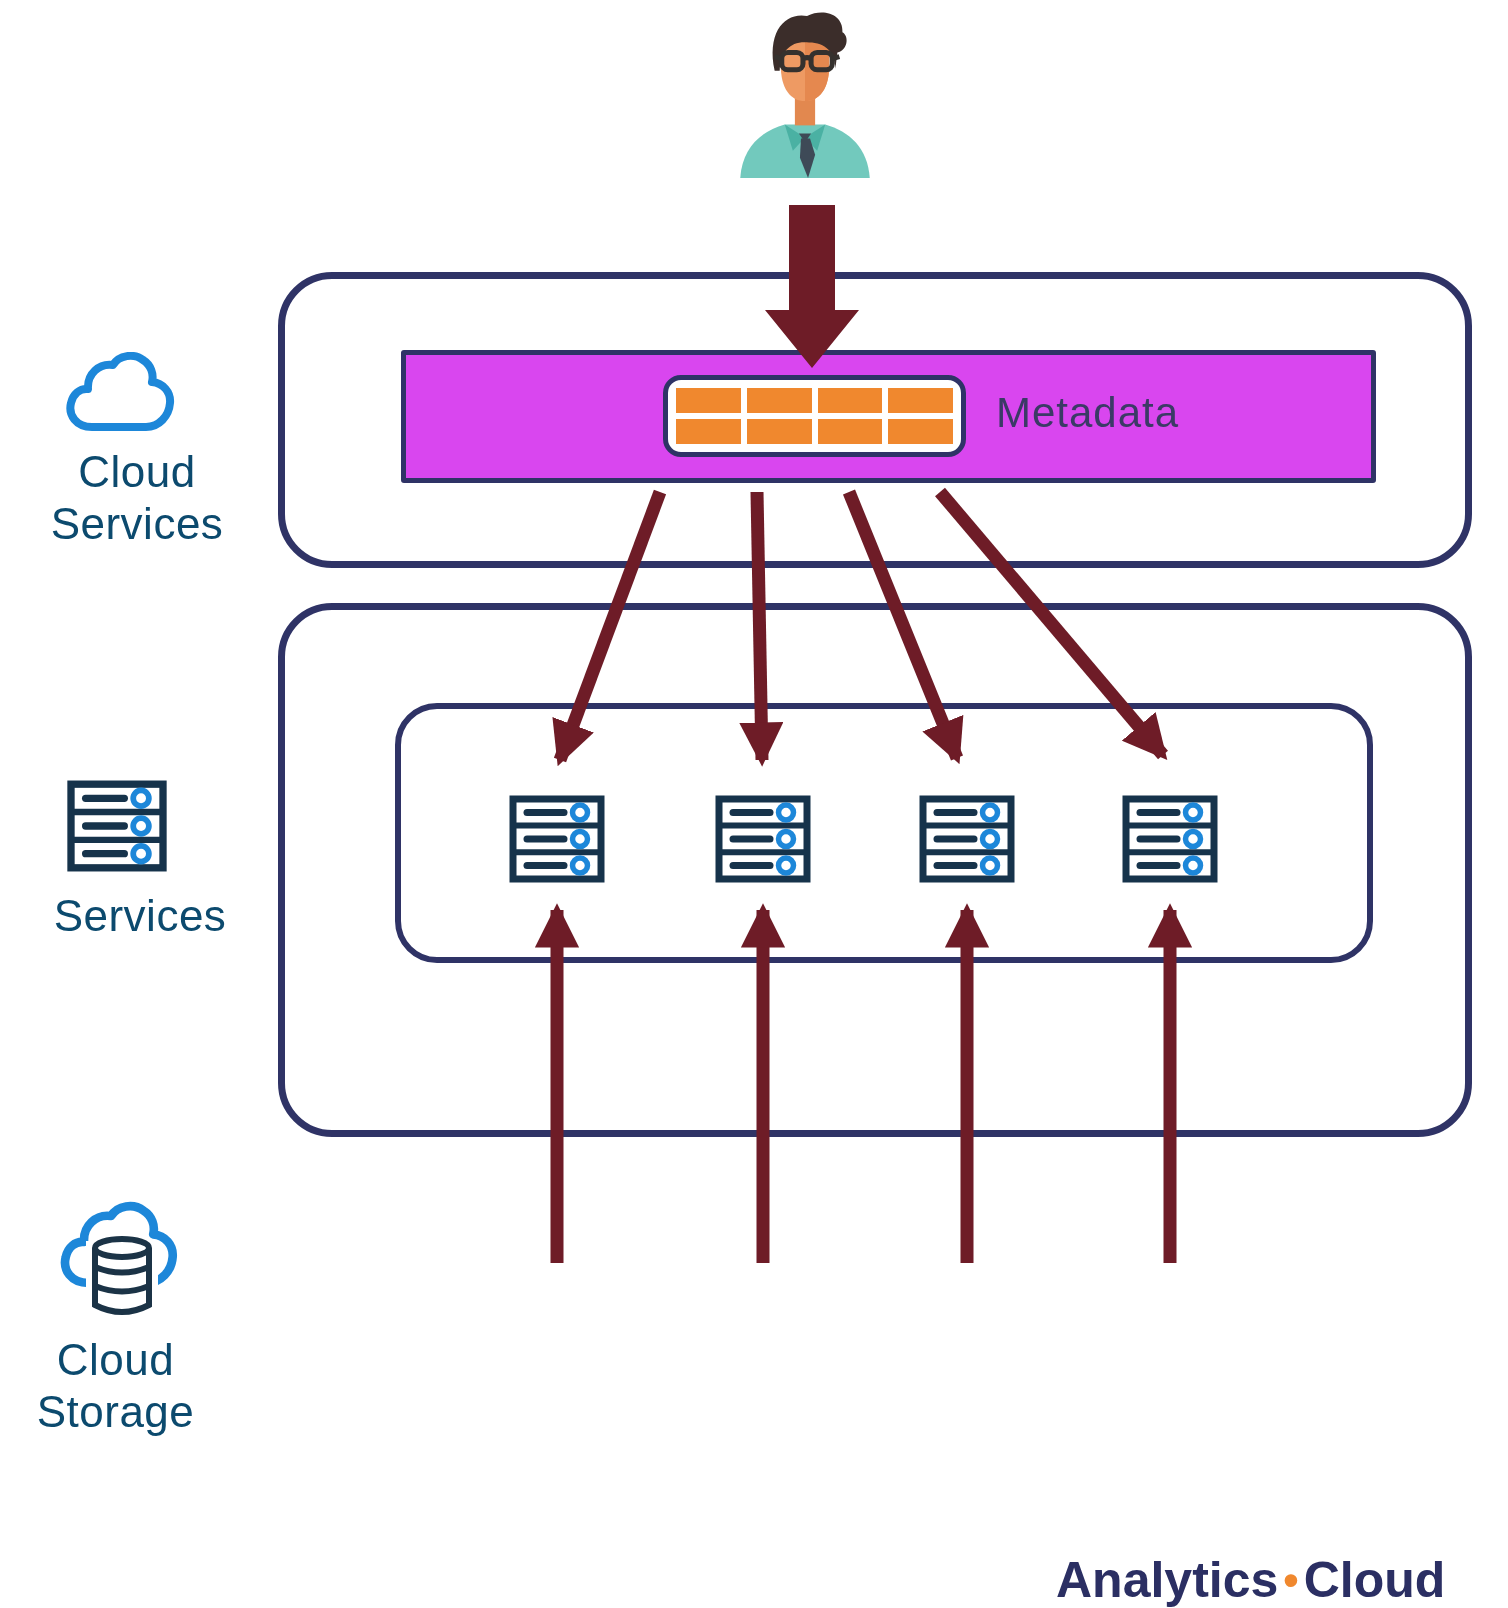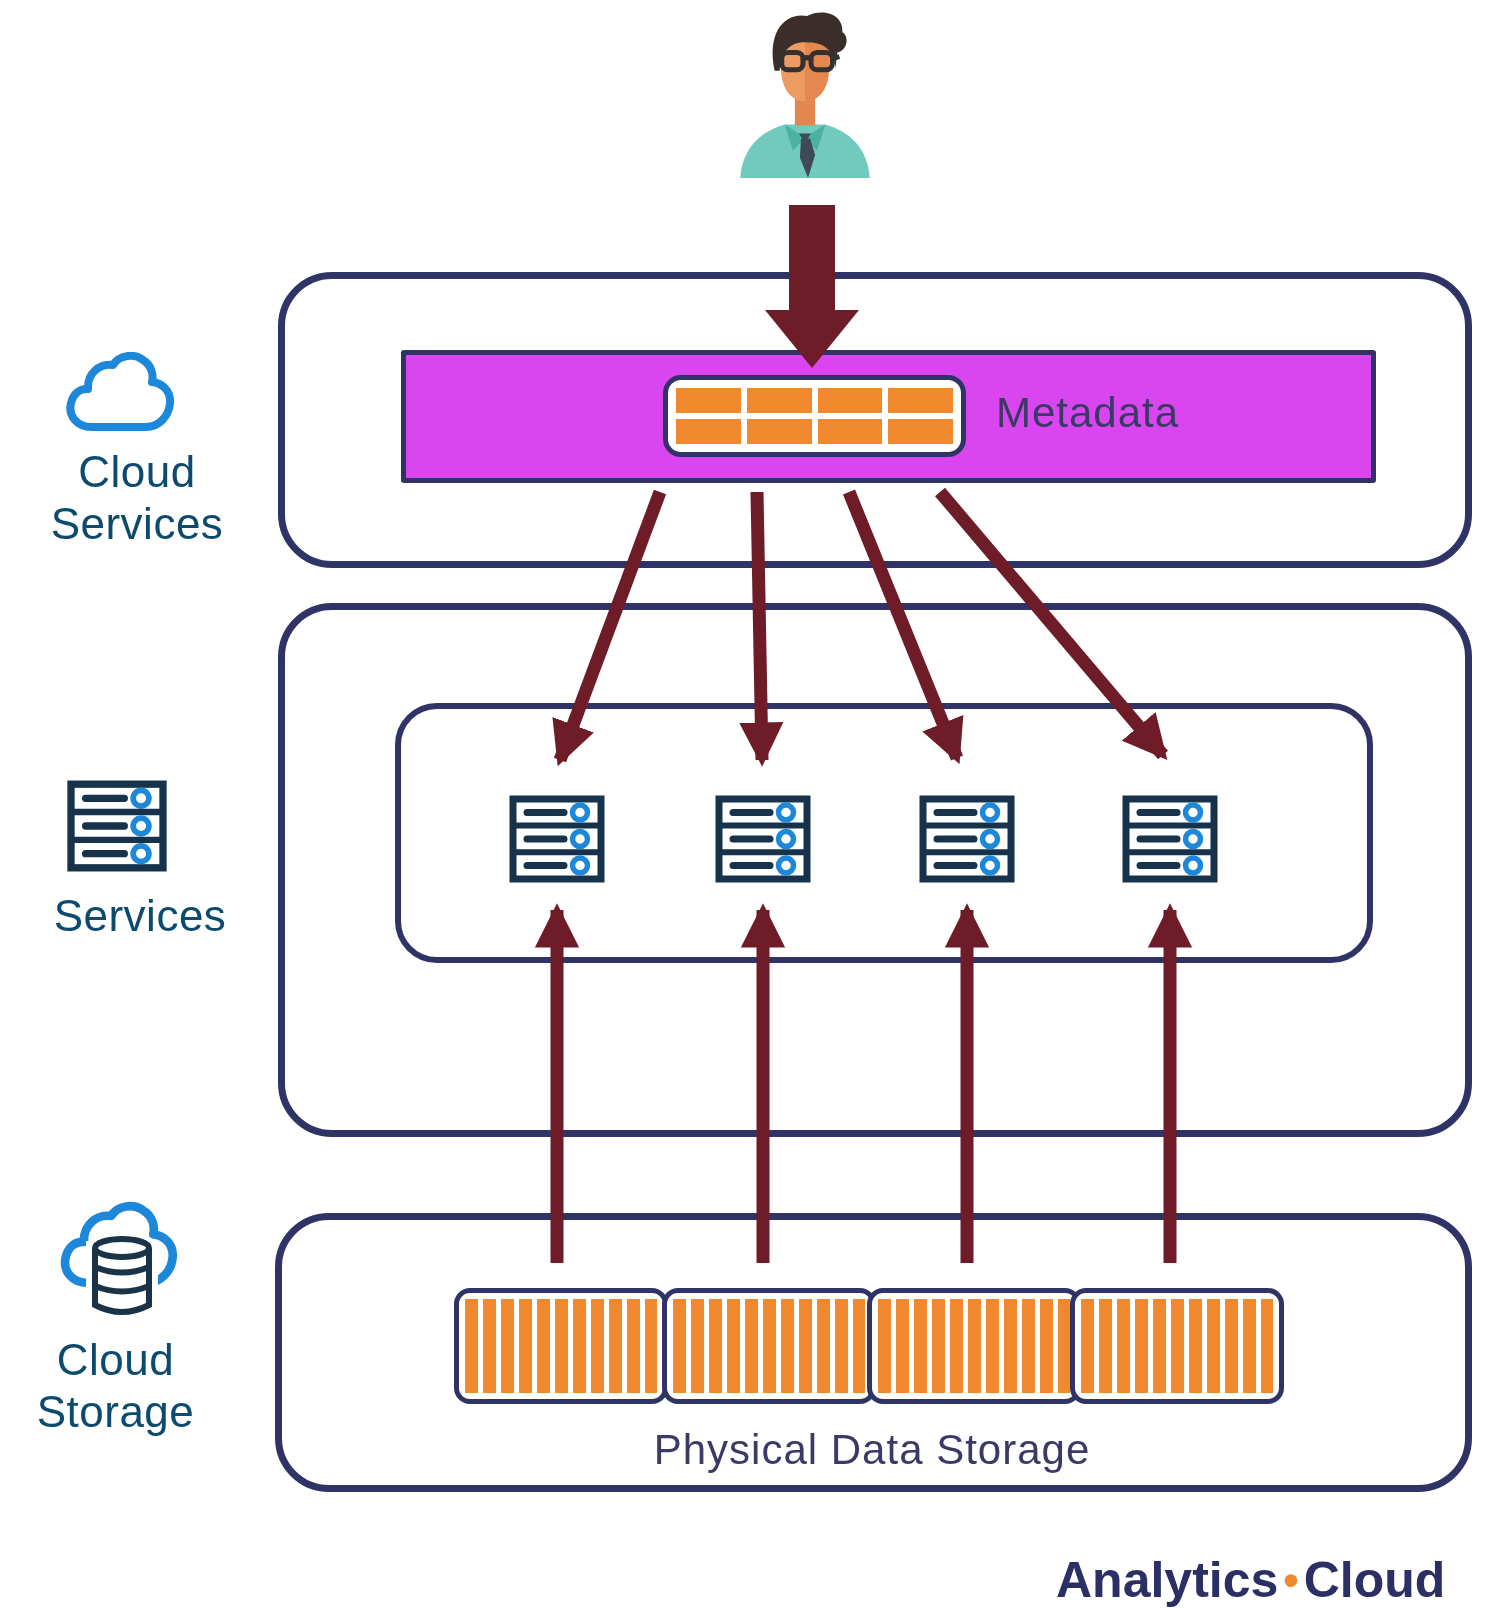--- a/index.html
+++ b/index.html
@@ -154,35 +154,20 @@
         </g>
         <g stroke="#1d87d9" stroke-width="5.5" fill="#fff">
           <circle cx="71" cy="17.5" r="7.5"></circle>
             <circle cx="71" cy="44" r="7.5"></circle>
             <circle cx="71" cy="70.5" r="7.5"></circle>
         </g>
       </svg>
     </div>
   </div>
 
-  <div class="layer layer-storage">
-    <div class="disk disk-1">
-        <div class="disk-stripes"></div>
-      </div>
-    <div class="disk disk-2">
-        <div class="disk-stripes"></div>
-      </div>
-    <div class="disk disk-3">
-        <div class="disk-stripes"></div>
-      </div>
-    <div class="disk disk-4">
-        <div class="disk-stripes"></div>
-      </div>
-    <div class="storage-caption">Physical Data Storage</div>
-  </div>
 
   <svg class="abs" style="left:62px; top:352px;" width="122" height="90" viewBox="0 0 122 90">
     <path d="M30,75 C14,75 6,63 9,51 C11,42 18,36 26,37 C25,22 37,11 51,13 C57,3 72,1 81,8
              C89,13 92,22 90,30 C101,31 109,40 108,51 C107,64 97,75 84,75 Z" fill="none" stroke="#1d87d9" stroke-width="8" stroke-linejoin="round" stroke-linecap="round"></path>
   </svg>
   <div class="rail-label rail-cloud-services">
     <div>Cloud</div>
     <div>Services</div>
   </div>
 

